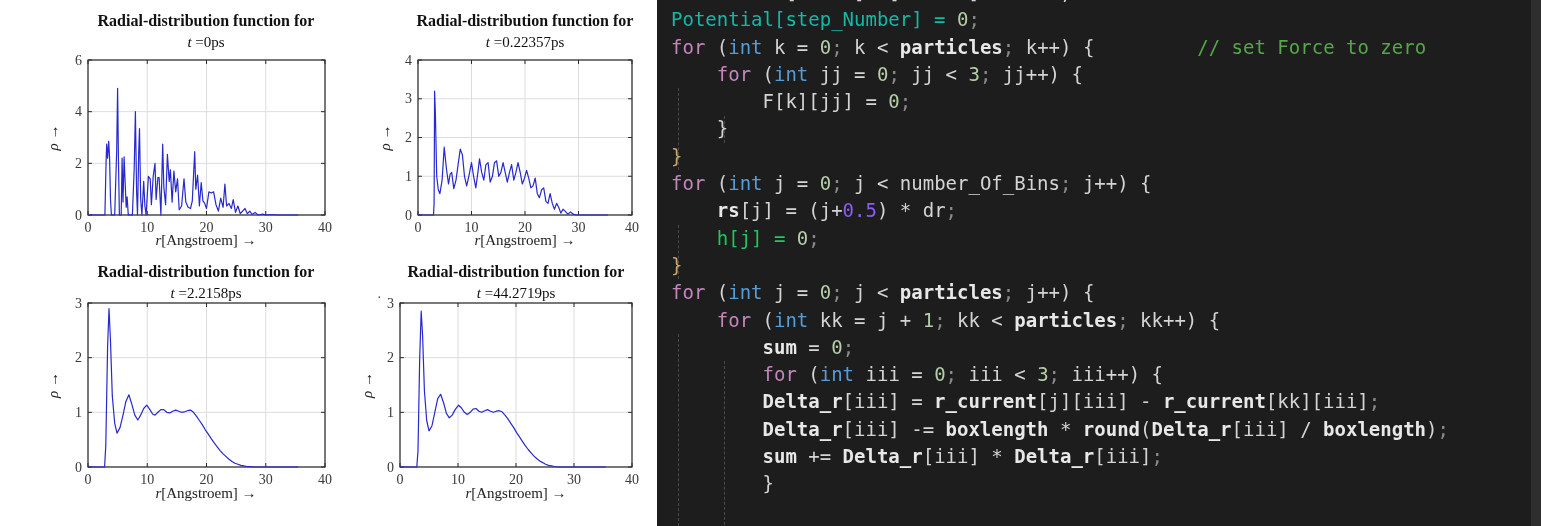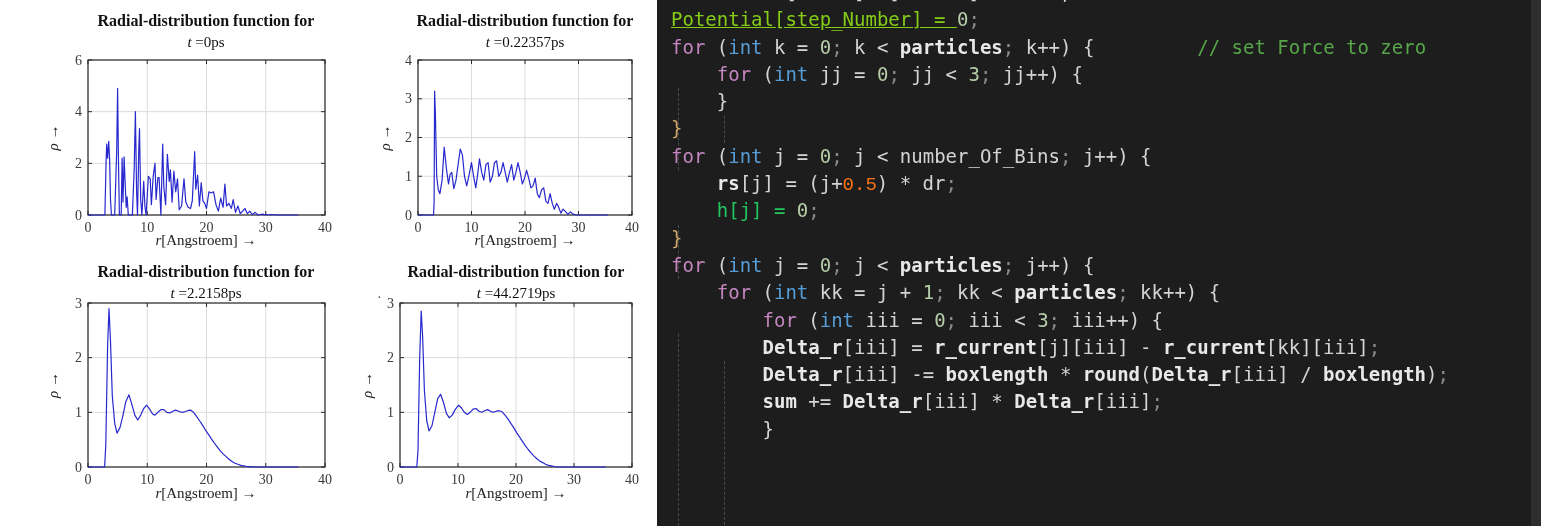--- a/index.html
+++ b/index.html
@@ -204,31 +204,33 @@
   <div class="code-pane" id="code-pane" style="background: rgb(29, 29, 29);">
     <div id="guides">
         <div class="guide" style="left: 21px; top: 88.2px; height: 81.9px; border-left-color: rgb(74, 74, 74);"></div>
         <div class="guide" style="left: 21px; top: 224.7px; height: 54.6px; border-left-color: rgb(74, 74, 74);"></div>
         <div class="guide" style="left: 21px; top: 333.9px; height: 192px; border-left-color: rgb(74, 74, 74);"></div>
         <div class="guide" style="left: 67px; top: 115.5px; height: 27.3px; border-left-color: rgb(74, 74, 74);"></div>
         <div class="guide" style="left: 67px; top: 361.2px; height: 164px; border-left-color: rgb(74, 74, 74);"></div>
       </div>
     <div class="code-inner" id="code-inner">
         <div class="cl"><span style="color: rgb(212, 212, 212);">          [     ]  [      ]       ;</span></div>
-        <div class="cl"><span style="color: #84cc16; text-decoration: underline;">Potential[step_Number] = </span><span style="color: rgb(181, 206, 168);">0</span><span style="color: rgb(138, 138, 138);">;</span></div>
+        <div class="cl"><span style="color: #14b8a6;">Potential[step_Number] = </span><span style="color: rgb(181, 206, 168);">0</span><span style="color: rgb(138, 138, 138);">;</span></div>
         <div class="cl"><span style="color: rgb(197, 134, 192);">for</span><span style="color: rgb(212, 212, 212);"> (</span><span style="color: rgb(86, 156, 214);">int</span><span style="color: rgb(212, 212, 212);"> k = </span><span style="color: rgb(181, 206, 168);">0</span><span style="color: rgb(138, 138, 138);">;</span><span style="color: rgb(212, 212, 212);"> k &lt; </span><span style="color: rgb(232, 232, 232); font-weight: bold;">particles</span><span style="color: rgb(138, 138, 138);">;</span><span style="color: rgb(212, 212, 212);"> k++) {         </span><span style="color: rgb(87, 166, 74);">// set Force to zero</span></div>
         <div class="cl"><span style="color: rgb(212, 212, 212);">    </span><span style="color: rgb(197, 134, 192);">for</span><span style="color: rgb(212, 212, 212);"> (</span><span style="color: rgb(86, 156, 214);">int</span><span style="color: rgb(212, 212, 212);"> jj = </span><span style="color: rgb(181, 206, 168);">0</span><span style="color: rgb(138, 138, 138);">;</span><span style="color: rgb(212, 212, 212);"> jj &lt; </span><span style="color: rgb(181, 206, 168);">3</span><span style="color: rgb(138, 138, 138);">;</span><span style="color: rgb(212, 212, 212);"> jj++) {</span></div>
+        <div class="cl"><span style="color: rgb(212, 212, 212);">        F[k][jj] = </span><span style="color: rgb(181, 206, 168);">0</span><span style="color: rgb(138, 138, 138);">;</span></div>
         <div class="cl"><span style="color: rgb(212, 212, 212);">    }</span></div>
         <div class="cl"><span style="color: rgb(205, 168, 105);">}</span></div>
         <div class="cl"><span style="color: rgb(197, 134, 192);">for</span><span style="color: rgb(212, 212, 212);"> (</span><span style="color: rgb(86, 156, 214);">int</span><span style="color: rgb(212, 212, 212);"> j = </span><span style="color: rgb(181, 206, 168);">0</span><span style="color: rgb(138, 138, 138);">;</span><span style="color: rgb(212, 212, 212);"> j &lt; number_Of_Bins</span><span style="color: rgb(138, 138, 138);">;</span><span style="color: rgb(212, 212, 212);"> j++) {</span></div>
-        <div class="cl"><span style="color: rgb(212, 212, 212);">    </span><span style="color: rgb(232, 232, 232); font-weight: bold;">rs</span><span style="color: rgb(212, 212, 212);">[j] = (j+</span><span style="color: #f97316; font-family: Liberation Mono, monospace;">0.5</span><span style="color: rgb(212, 212, 212);">) * dr</span><span style="color: rgb(138, 138, 138);">;</span></div>
+        <div class="cl"><span style="color: rgb(212, 212, 212);">    </span><span style="color: rgb(232, 232, 232); font-weight: bold;">rs</span><span style="color: rgb(212, 212, 212);">[j] = (j+</span><span style="color: #8b5cf6;">0.5</span><span style="color: rgb(212, 212, 212);">) * dr</span><span style="color: rgb(138, 138, 138);">;</span></div>
         <div class="cl"><span style="color: #22c55e;">    h[j] = </span><span style="color: rgb(181, 206, 168);">0</span><span style="color: rgb(138, 138, 138);">;</span></div>
         <div class="cl"><span style="color: rgb(205, 168, 105);">}</span></div>
         <div class="cl"><span style="color: rgb(197, 134, 192);">for</span><span style="color: rgb(212, 212, 212);"> (</span><span style="color: rgb(86, 156, 214);">int</span><span style="color: rgb(212, 212, 212);"> j = </span><span style="color: rgb(181, 206, 168);">0</span><span style="color: rgb(138, 138, 138);">;</span><span style="color: rgb(212, 212, 212);"> j &lt; </span><span style="color: rgb(232, 232, 232); font-weight: bold;">particles</span><span style="color: rgb(138, 138, 138);">;</span><span style="color: rgb(212, 212, 212);"> j++) {</span></div>
         <div class="cl"><span style="color: rgb(212, 212, 212);">    </span><span style="color: rgb(197, 134, 192);">for</span><span style="color: rgb(212, 212, 212);"> (</span><span style="color: rgb(86, 156, 214);">int</span><span style="color: rgb(212, 212, 212);"> kk = j + </span><span style="color: rgb(181, 206, 168);">1</span><span style="color: rgb(138, 138, 138);">;</span><span style="color: rgb(212, 212, 212);"> kk &lt; </span><span style="color: rgb(232, 232, 232); font-weight: bold;">particles</span><span style="color: rgb(138, 138, 138);">;</span><span style="color: rgb(212, 212, 212);"> kk++) {</span></div>
+        <div class="cl"><span style="color: rgb(212, 212, 212);">        </span><span style="color: rgb(232, 232, 232); font-weight: bold;">sum</span><span style="color: rgb(212, 212, 212);"> = </span><span style="color: rgb(181, 206, 168);">0</span><span style="color: rgb(138, 138, 138);">;</span></div>
         <div class="cl"><span style="color: rgb(212, 212, 212);">        </span><span style="color: rgb(197, 134, 192);">for</span><span style="color: rgb(212, 212, 212);"> (</span><span style="color: rgb(86, 156, 214);">int</span><span style="color: rgb(212, 212, 212);"> iii = </span><span style="color: rgb(181, 206, 168);">0</span><span style="color: rgb(138, 138, 138);">;</span><span style="color: rgb(212, 212, 212);"> iii &lt; </span><span style="color: rgb(181, 206, 168);">3</span><span style="color: rgb(138, 138, 138);">;</span><span style="color: rgb(212, 212, 212);"> iii++) {</span></div>
         <div class="cl"><span style="color: rgb(212, 212, 212);">        </span><span style="color: rgb(232, 232, 232); font-weight: bold;">Delta_r</span><span style="color: rgb(212, 212, 212);">[iii] = </span><span style="color: rgb(232, 232, 232); font-weight: bold;">r_current</span><span style="color: rgb(212, 212, 212);">[j][iii] - </span><span style="color: rgb(232, 232, 232); font-weight: bold;">r_current</span><span style="color: rgb(212, 212, 212);">[kk][iii]</span><span style="color: rgb(138, 138, 138);">;</span></div>
         <div class="cl"><span style="color: rgb(212, 212, 212);">        </span><span style="color: rgb(232, 232, 232); font-weight: bold;">Delta_r</span><span style="color: rgb(212, 212, 212);">[iii] -= </span><span style="color: rgb(232, 232, 232); font-weight: bold;">boxlength</span><span style="color: rgb(212, 212, 212);"> * </span><span style="color: rgb(232, 232, 232); font-weight: bold;">round</span><span style="color: rgb(212, 212, 212);">(</span><span style="color: rgb(232, 232, 232); font-weight: bold;">Delta_r</span><span style="color: rgb(212, 212, 212);">[iii] / </span><span style="color: rgb(232, 232, 232); font-weight: bold;">boxlength</span><span style="color: rgb(212, 212, 212);">)</span><span style="color: rgb(138, 138, 138);">;</span></div>
         <div class="cl"><span style="color: rgb(212, 212, 212);">        </span><span style="color: rgb(232, 232, 232); font-weight: bold;">sum</span><span style="color: rgb(212, 212, 212);"> += </span><span style="color: rgb(232, 232, 232); font-weight: bold;">Delta_r</span><span style="color: rgb(212, 212, 212);">[iii] * </span><span style="color: rgb(232, 232, 232); font-weight: bold;">Delta_r</span><span style="color: rgb(212, 212, 212);">[iii]</span><span style="color: rgb(138, 138, 138);">;</span></div>
         <div class="cl"><span style="color: rgb(212, 212, 212);">        }</span></div>
       </div>
     <div class="scrollbar" id="scrollbar" style="background: rgb(46, 46, 46);"></div>
   </div>
 </div>
 

